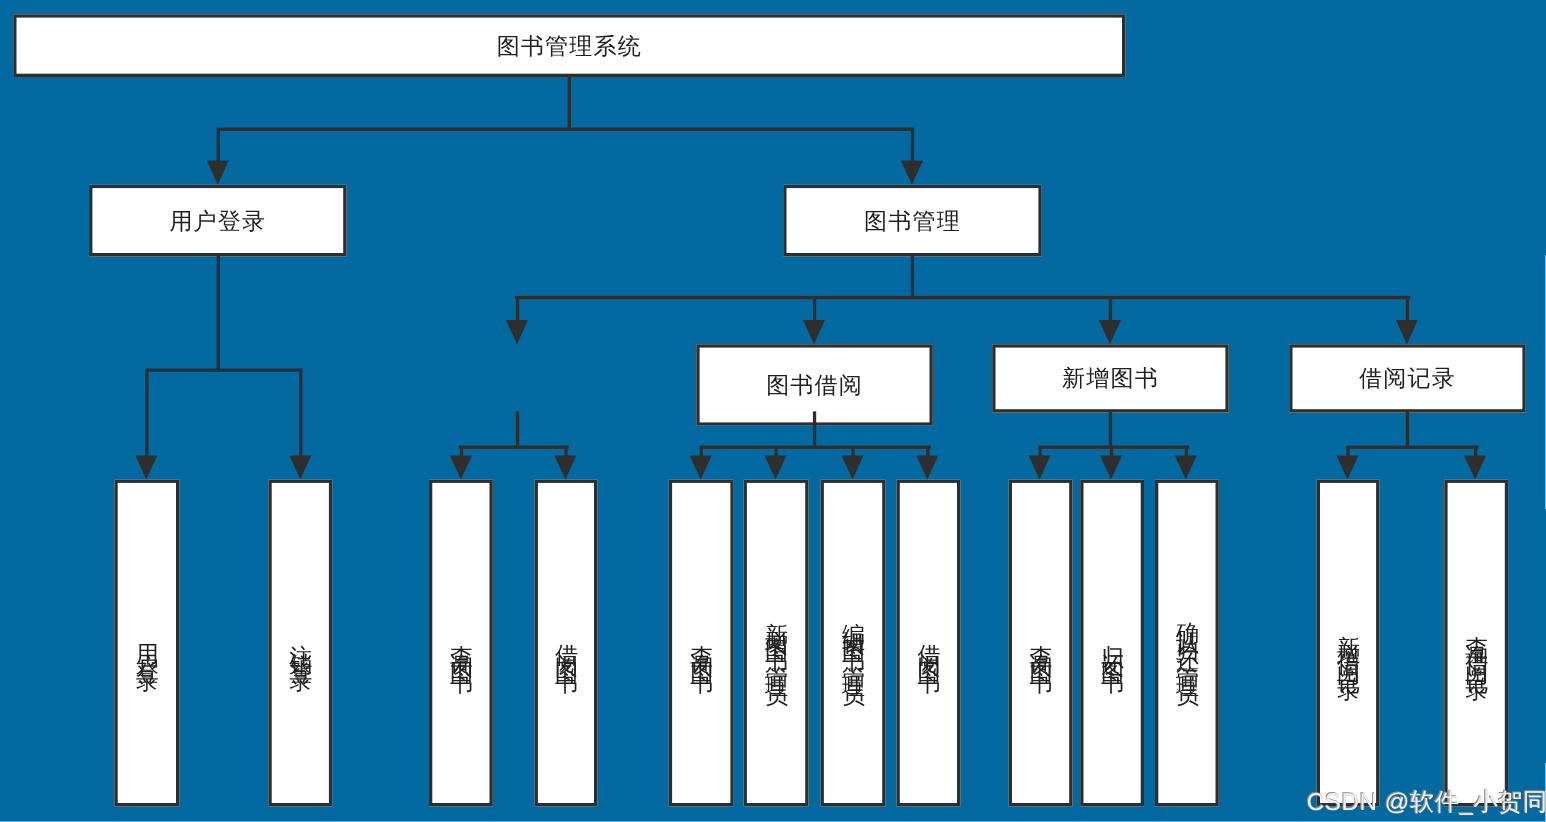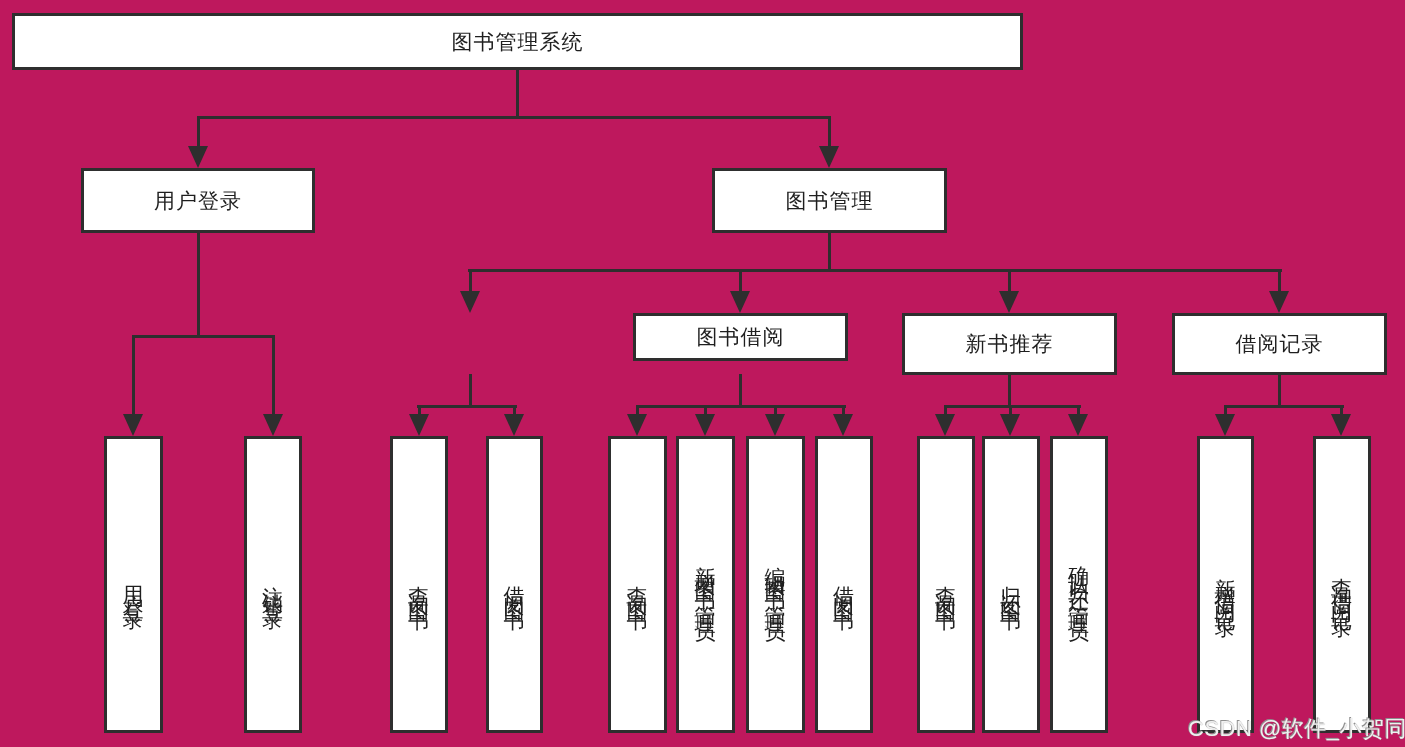--- a/index.html
+++ b/index.html
@@ -1,18 +1,18 @@
 <!DOCTYPE html>
 <html><head>
 <meta charset="utf-8">
 <style>
   :root{ --line:#2e2e2e; --txt:#1f1f1f; }
   html,body{margin:0;padding:0;background:#fff;}
   body{font-family:"Liberation Sans","DejaVu Sans",sans-serif;}
-  #stage{position:relative;width:1405px;height:747px;background:#be185d;overflow:hidden;}
+  #stage{position:relative;width:1405px;height:747px;background:#0369a1;overflow:hidden;}
   .node{position:absolute;box-sizing:border-box;border:3px solid var(--line);background:#fff;
         display:flex;align-items:center;justify-content:center;
         font-size:21px;color:var(--txt);letter-spacing:1px;}
   .leaf{position:absolute;box-sizing:border-box;border:3px solid var(--line);background:#fff;
         display:flex;align-items:center;justify-content:center;
         writing-mode:vertical-rl;text-orientation:mixed;
         font-size:21px;color:var(--txt);letter-spacing:8px;line-height:1;}
   .v{position:absolute;width:3px;background:var(--line);}
   .h{position:absolute;height:3px;background:var(--line);}
   .tri{position:absolute;width:0;height:0;
@@ -25,22 +25,22 @@
 </head>
 <body>
 
 <div id="stage">
 
   <div class="node" style="left:12px;top:13px;width:1011px;height:57px;">图书管理系统</div>
 
   <div class="node" style="left:81px;top:168px;width:234px;height:65px;">用户登录</div>
   <div class="node" style="left:712px;top:168px;width:235px;height:65px;font-family:Liberation Serif, serif;">图书管理</div>
 
-  <div class="node" style="left:633px;top:313px;width:215px;height:48px;">图书借阅</div>
-  <div class="node" style="left:902px;top:313px;width:215px;height:62px;">新书推荐</div>
+  <div class="node" style="left:633px;top:313px;width:215px;height:74px;">图书借阅</div>
+  <div class="node" style="left:902px;top:313px;width:215px;height:62px;">新增图书</div>
   <div class="node" style="left:1172px;top:313px;width:215px;height:62px;">借阅记录</div>
 
   <div class="leaf" style="left:104px;top:436px;width:59px;height:297px;">用户登录</div>
   <div class="leaf" style="left:244px;top:436px;width:58px;height:297px;">注销登录</div>
 
   <div class="leaf" style="left:390px;top:436px;width:58px;height:297px;">查询图书</div>
   <div class="leaf" style="left:486px;top:436px;width:57px;height:297px;">借阅图书</div>
 
   <div class="leaf" style="left:608px;top:436px;width:59px;height:297px;">查询图书</div>
   <div class="leaf" style="left:676px;top:436px;width:59px;height:297px;">新增图书（管理员）</div>

